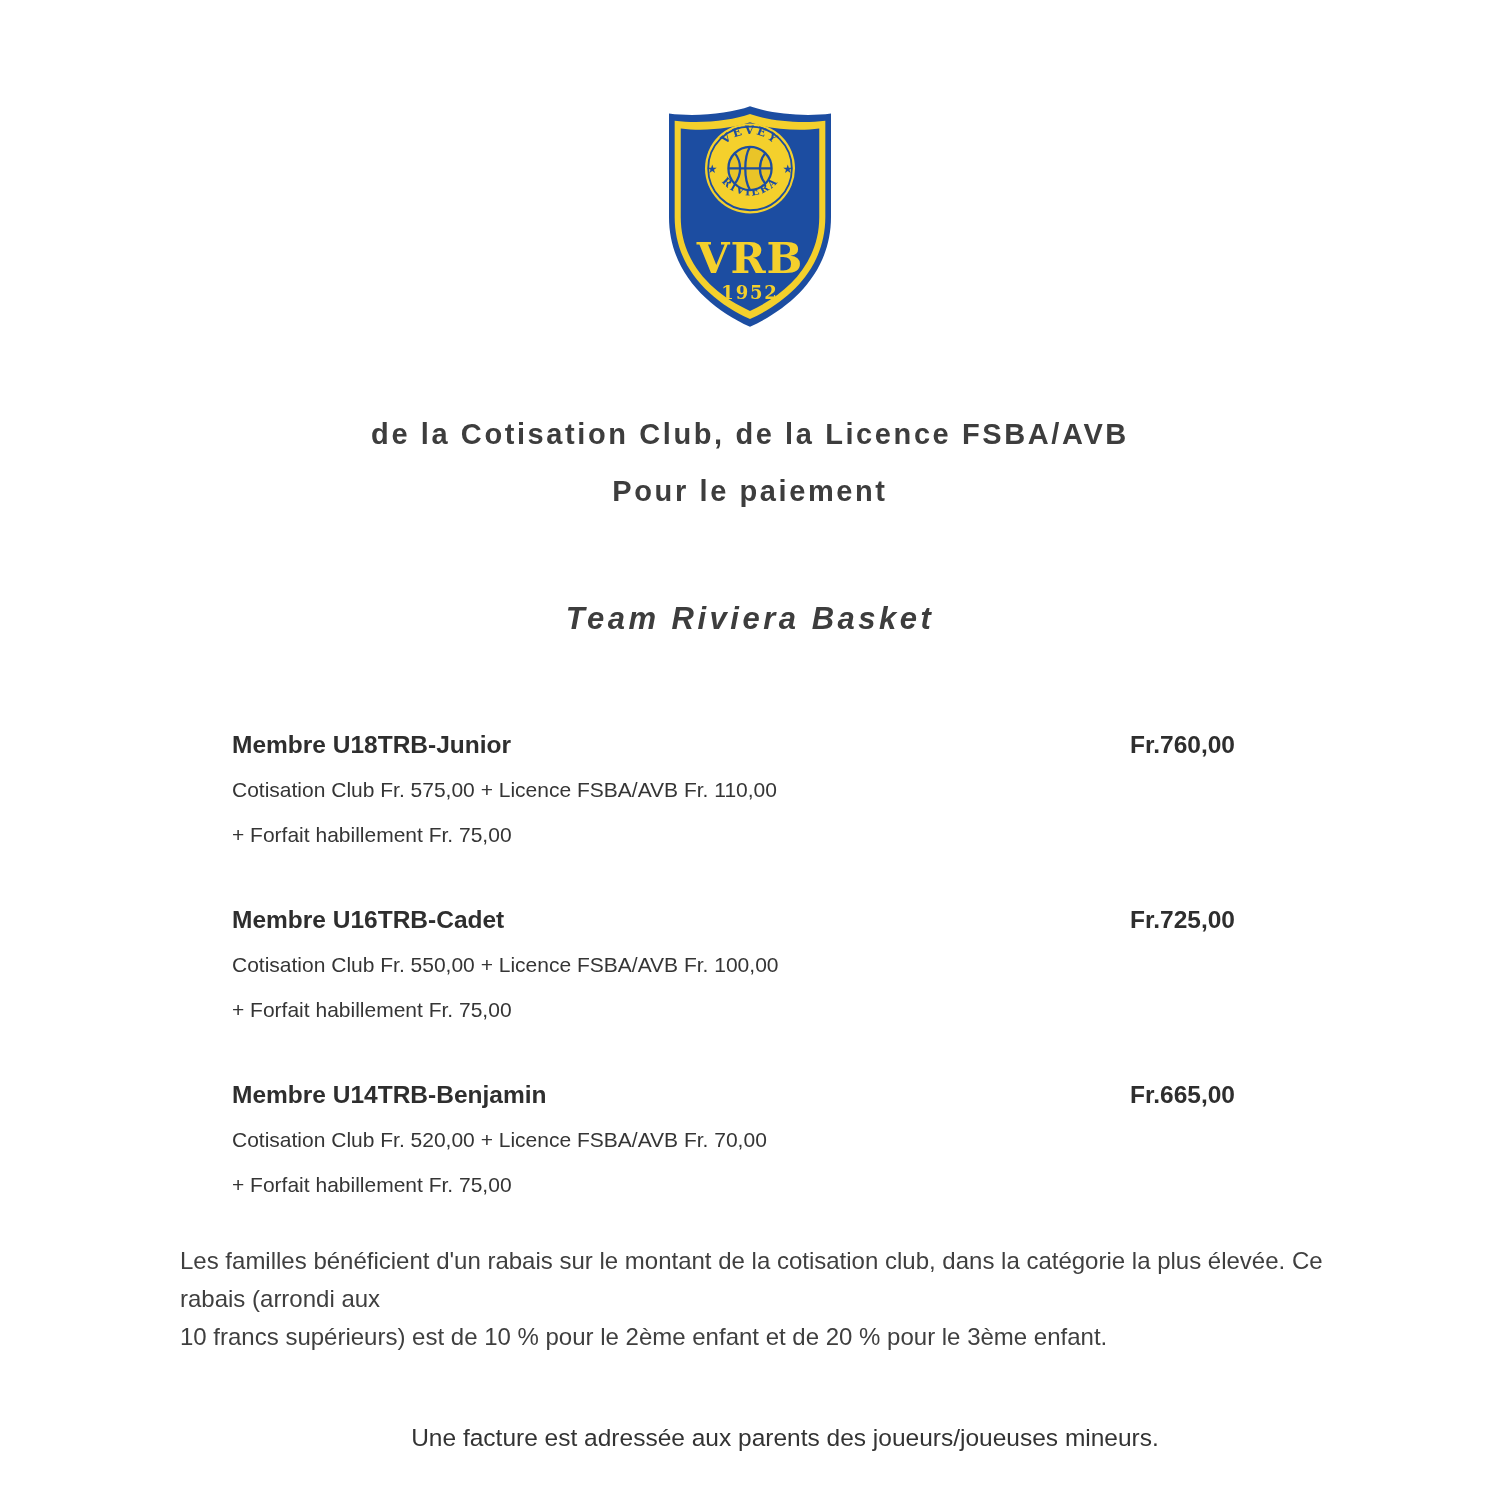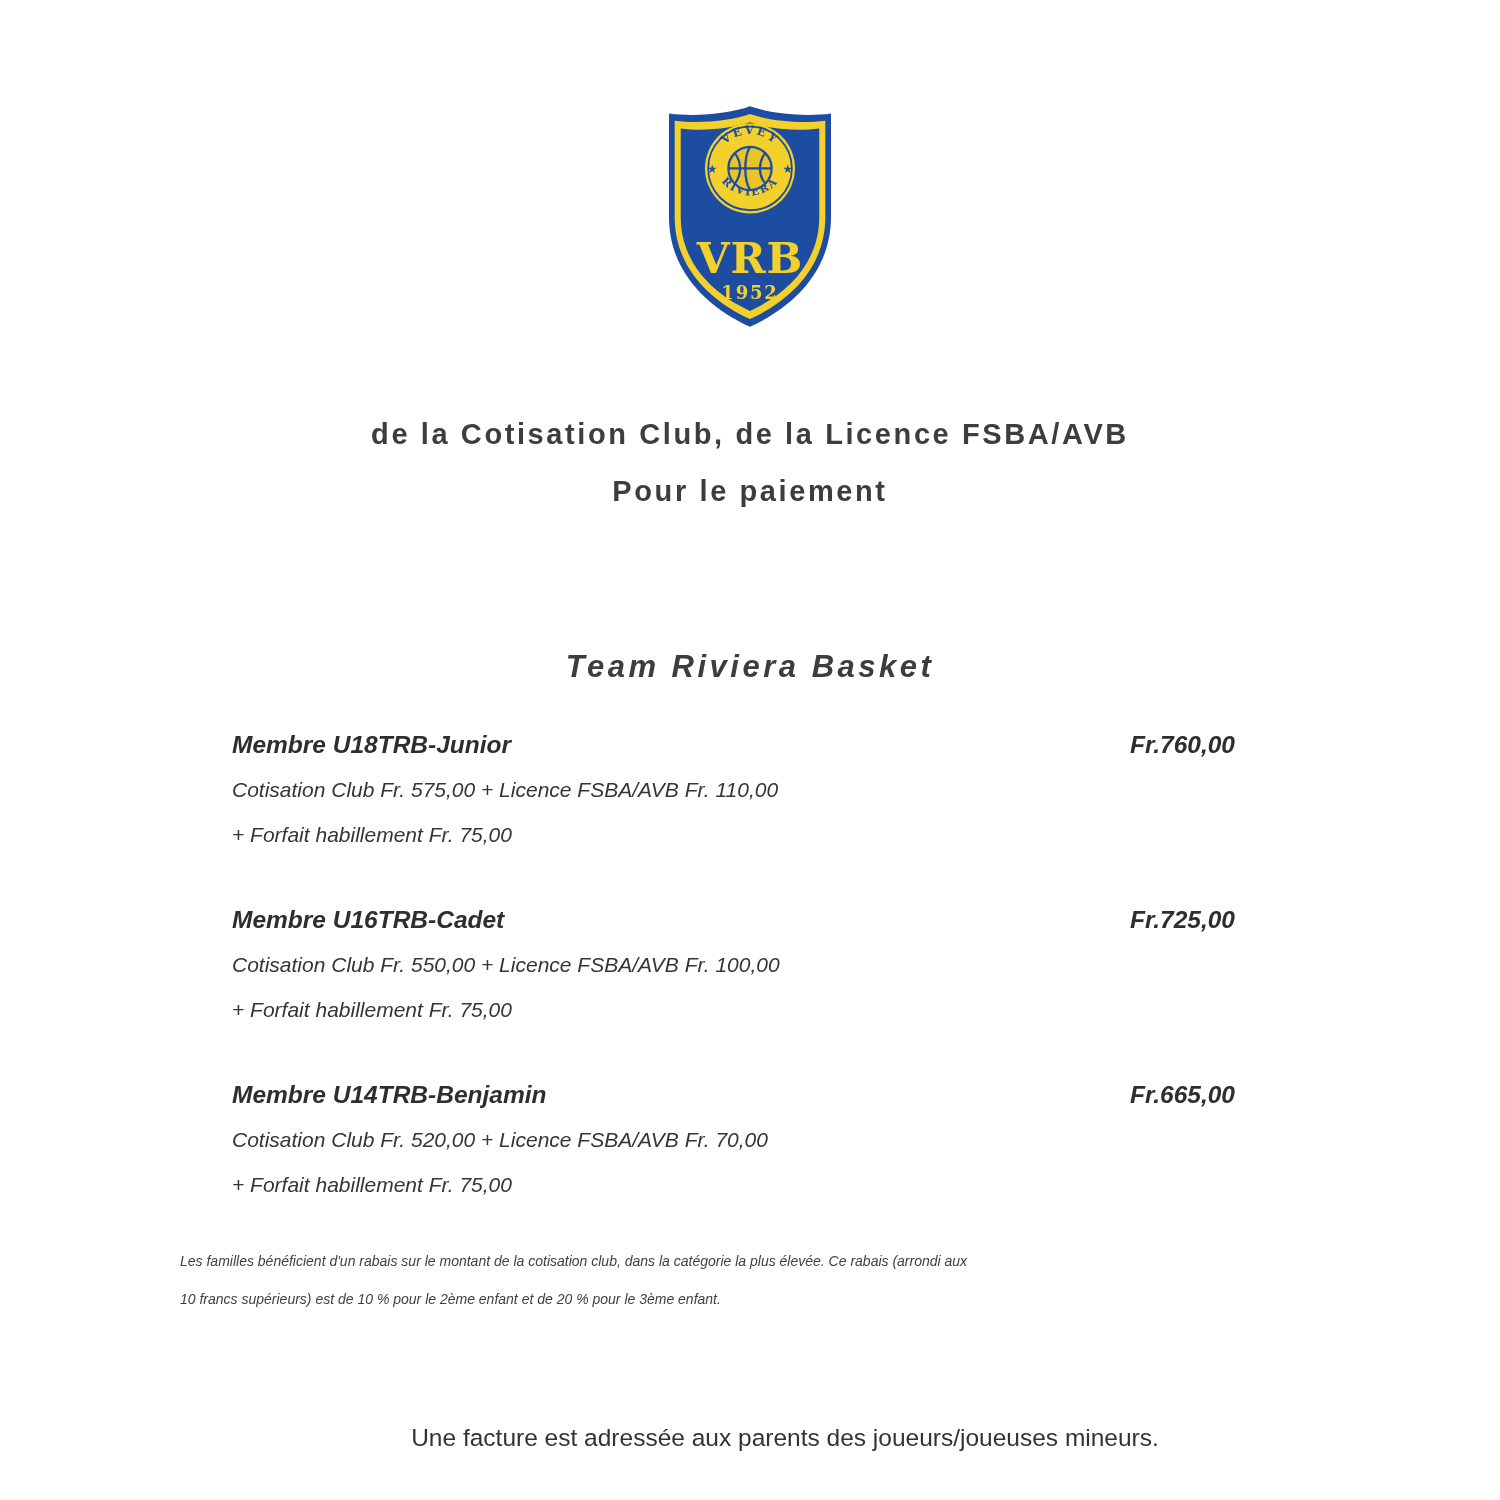--- a/index.html
+++ b/index.html
@@ -6,32 +6,32 @@
   html, body { width:1500px; height:1500px; background:#ffffff; }
   body { font-family:"Liberation Sans", sans-serif; color:#3a3a3a; }
   .page { position:relative; width:1500px; height:1500px; overflow:hidden; background:#fff; }
 
   .logo-wrap { position:absolute; top:88px; left:50%; transform:translateX(-50%); width:180px; height:258px; }
   .logo-wrap svg { width:100%; height:100%; display:block; }
 
   .title-block { position:absolute; top:406px; left:0; width:100%; text-align:center;
                  font-weight:bold; font-size:29px; letter-spacing:2.6px; line-height:57px; color:#3d3d3d; }
 
-  .subtitle { position:absolute; top:649px; left:0; width:100%; text-align:center;
+  .subtitle { position:absolute; top:601px; left:0; width:100%; text-align:center;
               font-weight:bold; font-style:italic; font-size:31px; letter-spacing:3.5px; color:#3d3d3d; }
 
-  .items { position:absolute; top:722px; left:232px; right:265px;font-style:italic; }
+  .items { position:absolute; top:722px; left:232px; right:265px; }
   .item { margin-bottom:40px; }
   .item-head { display:flex; justify-content:space-between; align-items:baseline;
                font-weight:bold; font-size:24.5px; line-height:45px; color:#2e2e2e; }
   .price { display:flex; }
   .detail { font-size:21px; line-height:45px; color:#353535; }
 
   .note { position:absolute; top:1242px; left:180px; right:150px;
-          font-style:italic; font-size:14px; line-height:38px; color:#3f3f3f; }
+          font-size:24px; line-height:38px; color:#3f3f3f; }
 
   .footer-note { position:absolute; top:1424px; left:0; width:100%; text-align:center;
                  font-size:24.5px; color:#333333;margin-left:35px; }
 
   .badge-text { font-family:"DejaVu Serif", serif; font-weight:bold; }
 </style>
 </head>
 <body>
 
 <div class="page">

